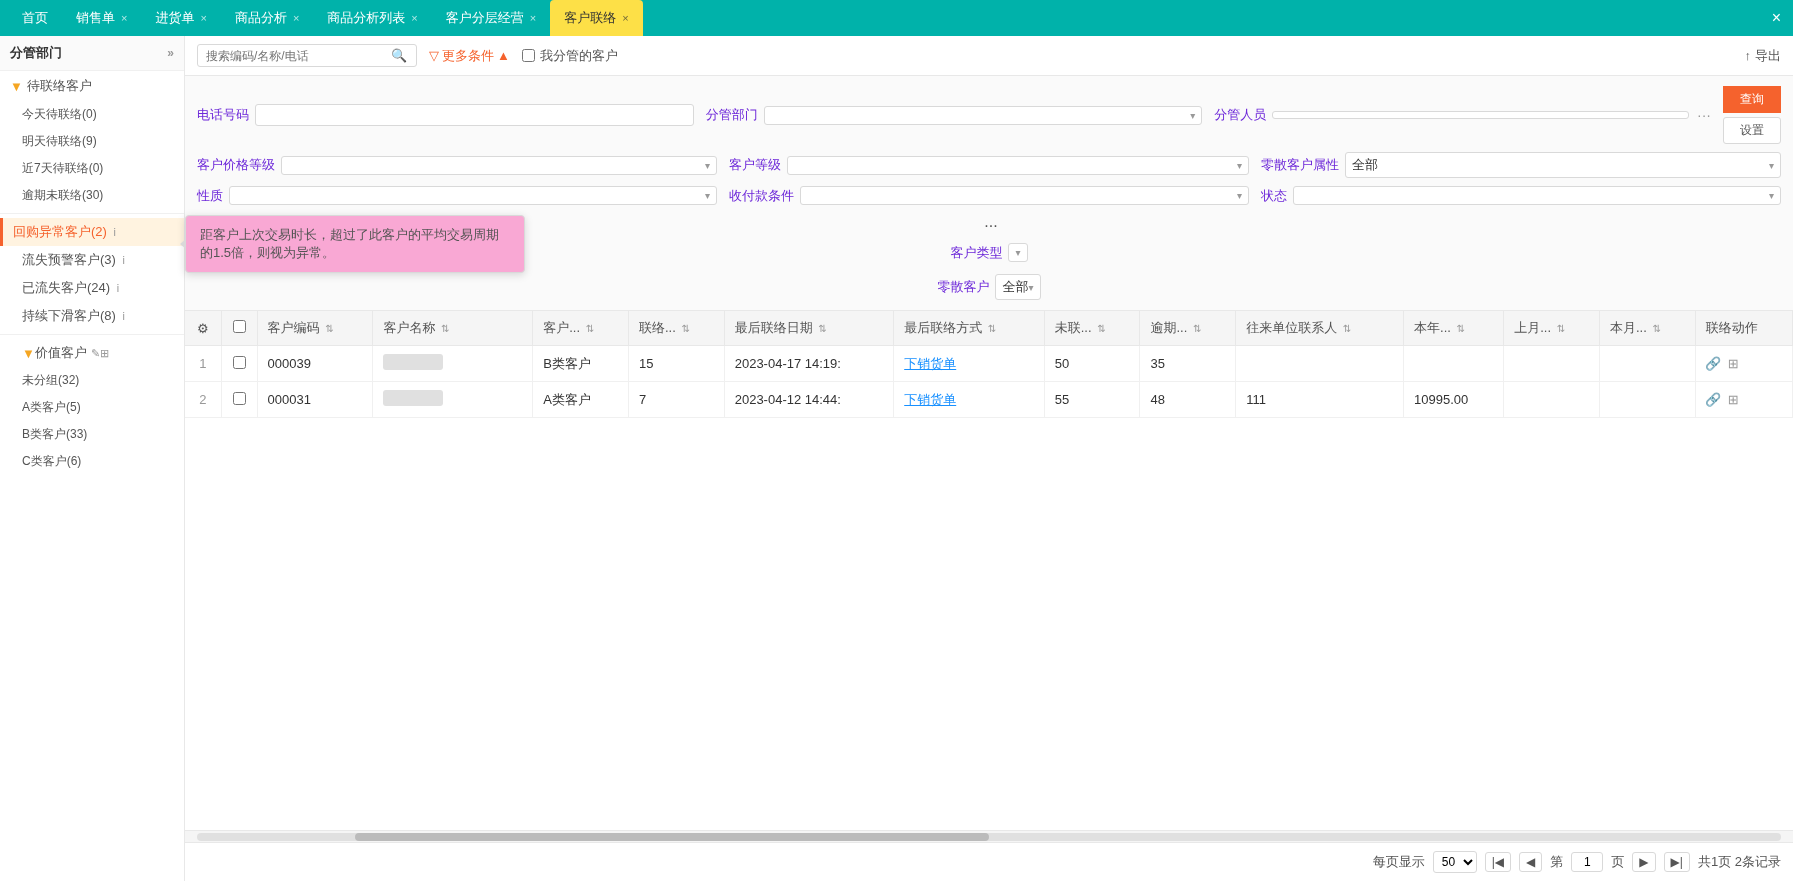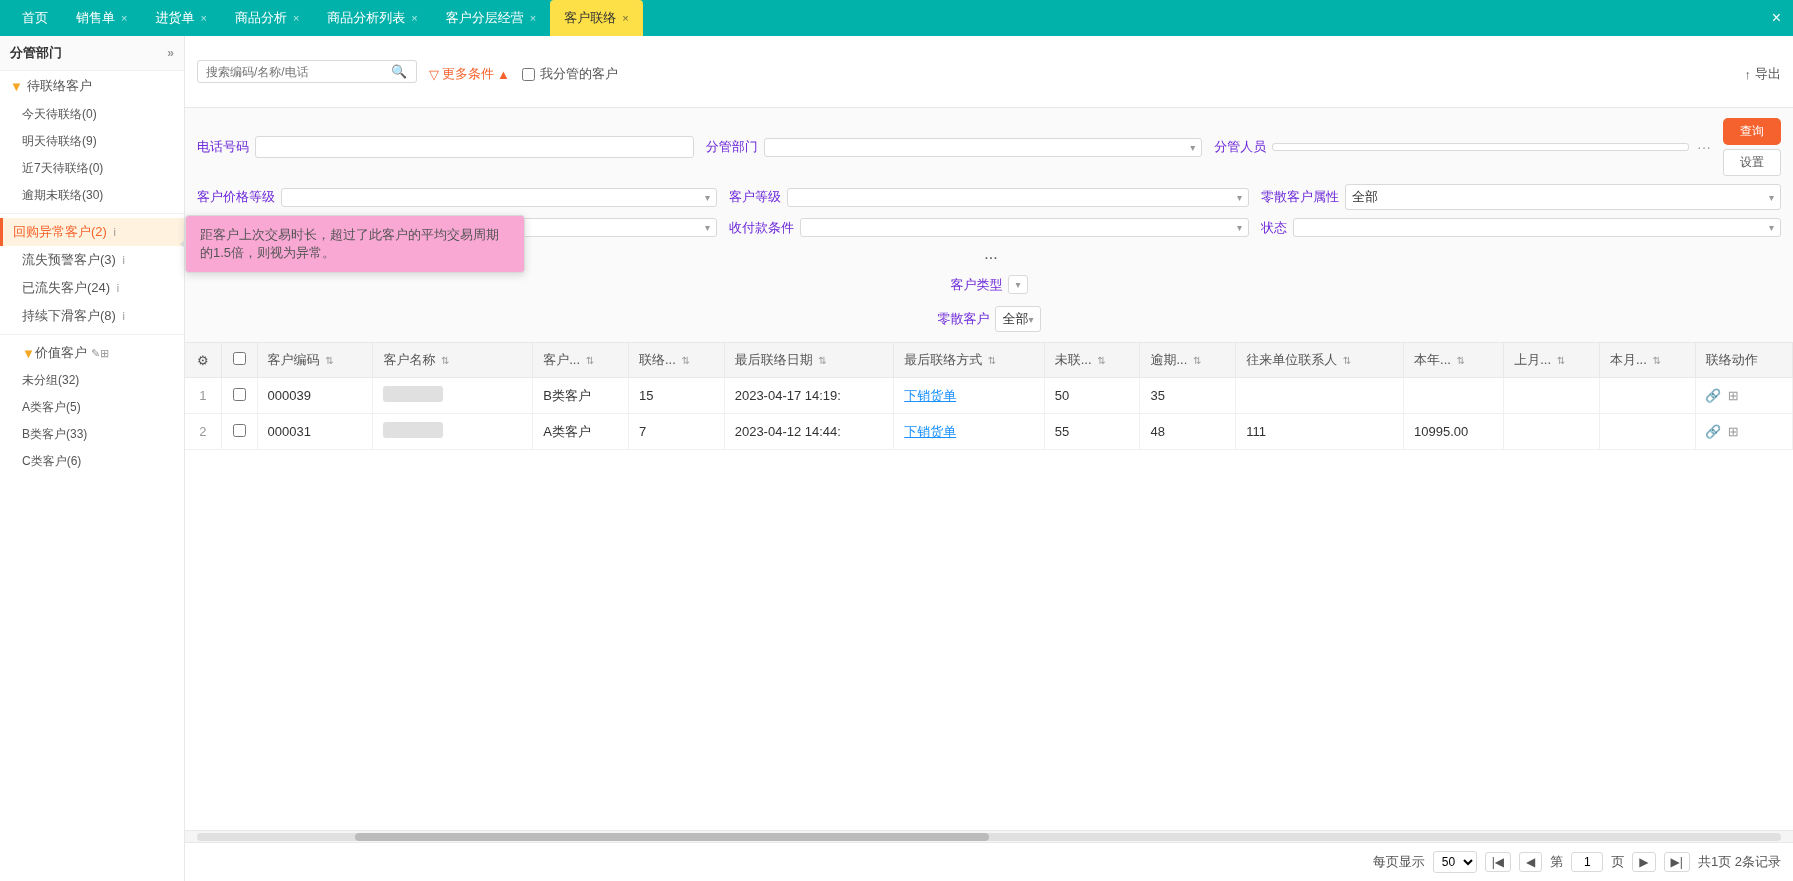--- a/index.html
+++ b/index.html
@@ -147,23 +147,23 @@
       flex: 1;
       display: flex;
       flex-direction: column;
       overflow: hidden;
     }
 
     
     .filter-bar {
       background: white;
       border-bottom: 1px solid #e8e8e8;
-      padding: 24px 12px;
-      display: flex;
-      align-items: flex-end;
+      padding: 8px 12px;
+      display: flex;
+      align-items: center;
       gap: 12px;
     }
     .filter-search-wrap {
       display: flex;
       align-items: center;
       border: 1px solid #d9d9d9;
       border-radius: 3px;
       padding: 3px 8px;
       width: 220px;
     }
@@ -257,21 +257,21 @@
     }
     .filter-actions {
       display: flex;
       flex-direction: column;
       gap: 4px;
     }
     .btn-query {
       background: #f5622d;
       color: white;
       border: none;
-      border-radius: 5px;
+      border-radius: 0;
       padding: 5px 16px;
       cursor: pointer;
       font-size: 12px;
       white-space: nowrap;
     }
     .btn-settings {
       background: white;
       color: #555;
       border: 1px solid #d9d9d9;
       border-radius: 3px;

